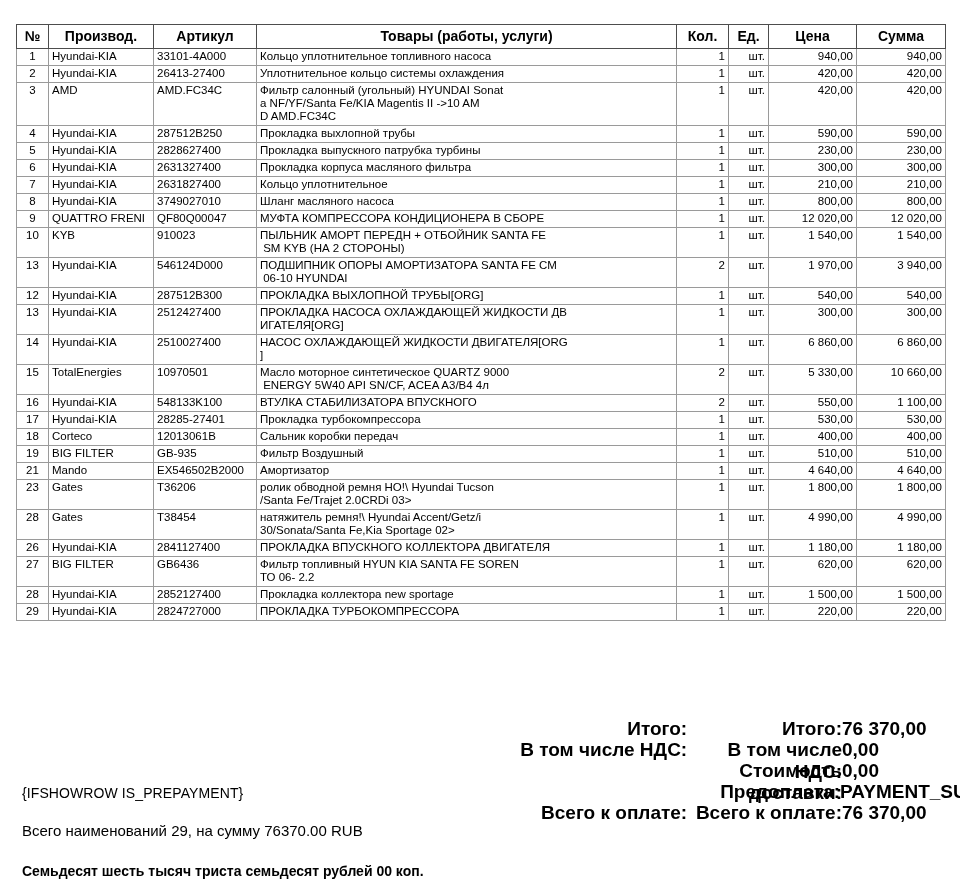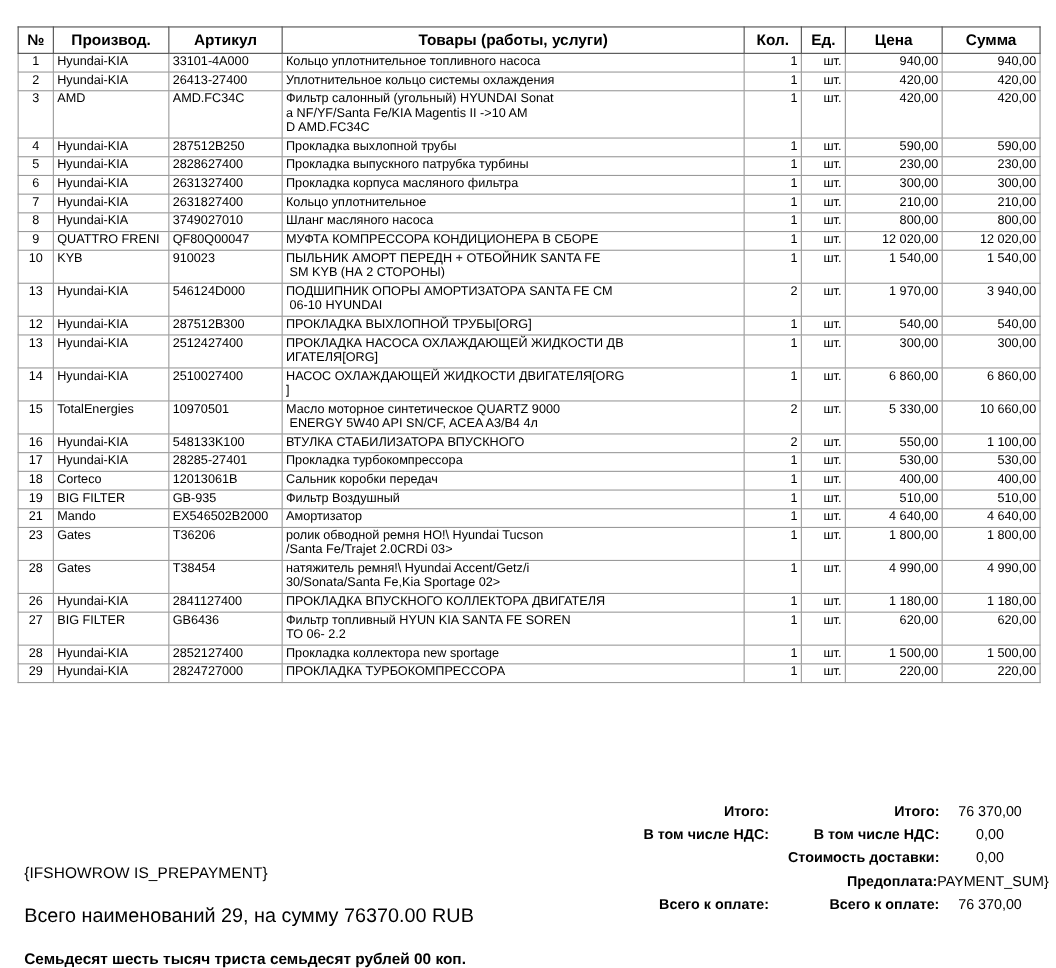--- a/index.html
+++ b/index.html
@@ -82,23 +82,23 @@
     display: block;
     white-space: nowrap;
     overflow: hidden;
     width: 100%;
   }
 
   
   .totals {
     position: absolute;
     top: 718px;
-    left: 16px;
+    left: 4px;
     width: 940px;
-    font-size: 13px;
+    font-size: 19px;
   }
   .totals .trow {
     display: flex;
     align-items: baseline;
     height: 21px;
   }
   .totals .lbl-left {
     width: 706px;
     text-align: right;
     font-weight: bold;
@@ -106,41 +106,40 @@
     box-sizing: border-box;
   }
   .totals .lbl-right {
     width: 150px;
     text-align: right;
     font-weight: bold;
     box-sizing: border-box;
   }
   .totals .val {
     width: 104px;
-    text-align: center;
+    text-align: left;
     padding-right: 10px;
     box-sizing: border-box;
-    font-weight: normal;
-    margin-top: 12px;
+    font-weight: bold;
   }
   .totals .spacer-left { visibility: hidden; }
 
   
   .placeholder-tpl {
     position: absolute;
     left: 22px;
     top: 785px;
     font-size: 14px;
     letter-spacing: 0.1px;
   }
   .summary-line {
     position: absolute;
     left: 22px;
     top: 822px;
-    font-size: 18px;
+    font-size: 15px;
   }
   .summary-words {
     position: absolute;
     left: 22px;
     top: 863px;
     font-size: 14px;
     font-weight: bold;
   }
 </style>
 </head>

